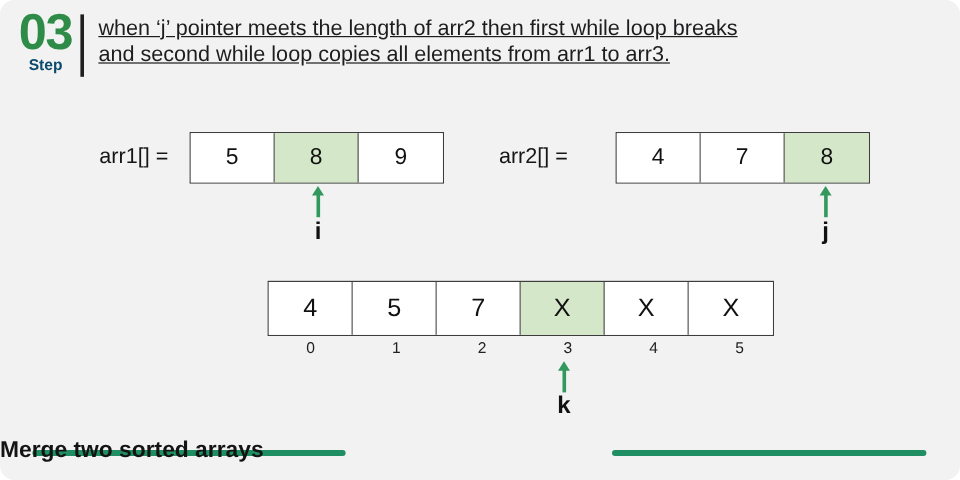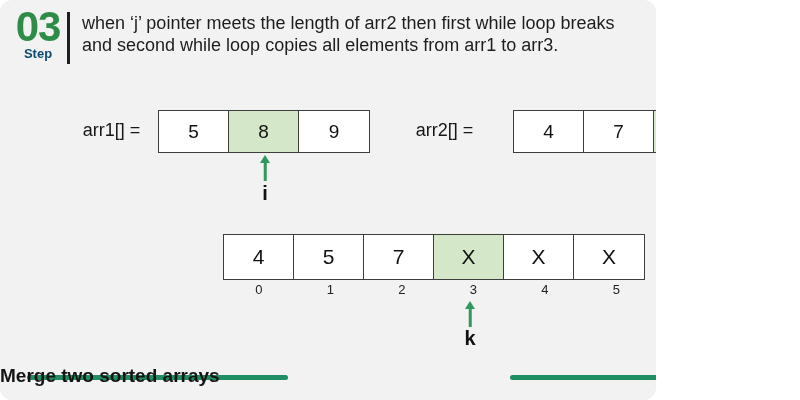--- a/index.html
+++ b/index.html
@@ -1,35 +1,35 @@
 <!DOCTYPE html>
 <html><head>
 <meta charset="utf-8">
 <style>
   html,body{margin:0;padding:0;background:#ffffff;}
   *{box-sizing:border-box;}
   body{font-family:"Liberation Sans", sans-serif;}
   .canvas{
     position:relative;
-    width:656px;height:400px;
+    width:800px;height:400px;
     background:var(--background,#f1f2f1);
     border-radius:12px;
     overflow:hidden;
   }
   
   .step-block{position:absolute;left:12px;top:6px;width:52px;text-align:center;}
   .step-number{
     font-size:42px;font-weight:800;line-height:42px;
     color:var(--accent-green,#2e8b48);letter-spacing:-1px;
   }
   .step-label{font-size:13px;font-weight:700;color:#0c4a6e;margin-top:-2px;}
   .divider{position:absolute;left:67px;top:12px;width:3px;height:52px;background:#1f1f1f;}
   .description{
     position:absolute;left:82px;top:12px;width:670px;
-    font-size:18px;line-height:22px;color:var(--text-dark,#1d1d1f);
+    font-size:18px;line-height:22px;color:var(--text-dark,#1d1d1f);text-decoration:underline;
   }
   
   .arr-label{
     position:absolute;font-size:18px;color:#161616;text-align:center;
   }
   .box{position:absolute;display:flex;background:#ffffff;border:1.5px solid var(--cell-border,#3d3d3d);}
   .cell{
     width:70px;height:41px;border-right:1.5px solid var(--cell-border,#3d3d3d);
     display:flex;align-items:center;justify-content:center;
     font-size:19px;color:#111111;background:#ffffff;

